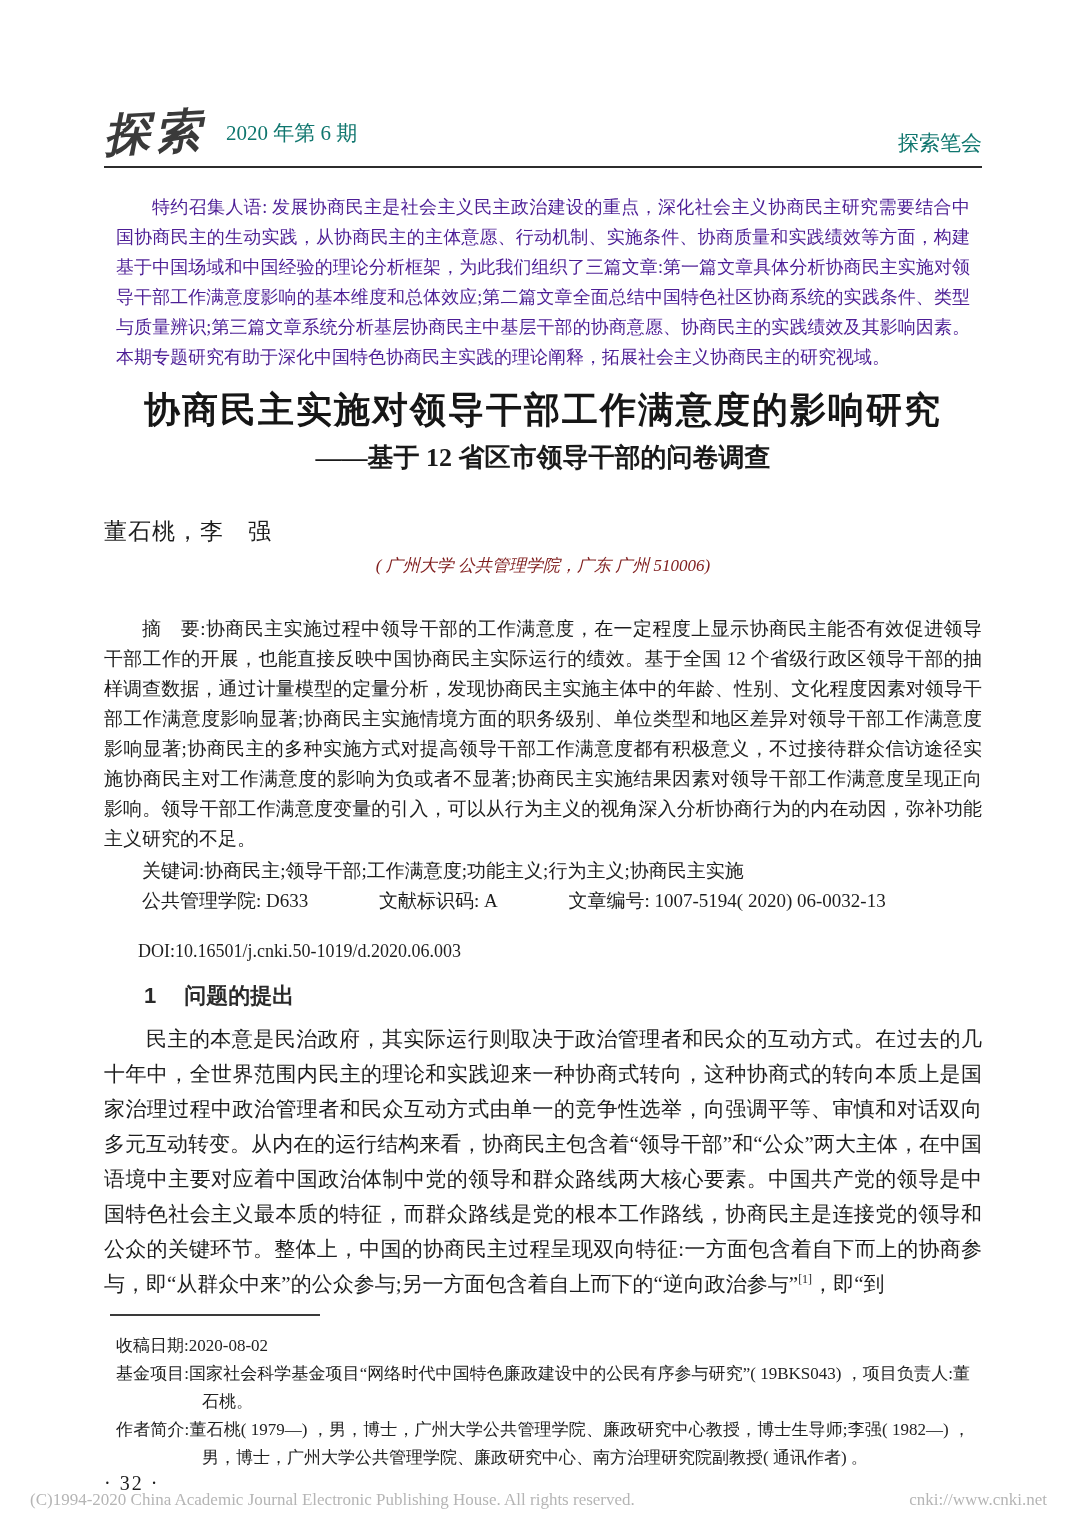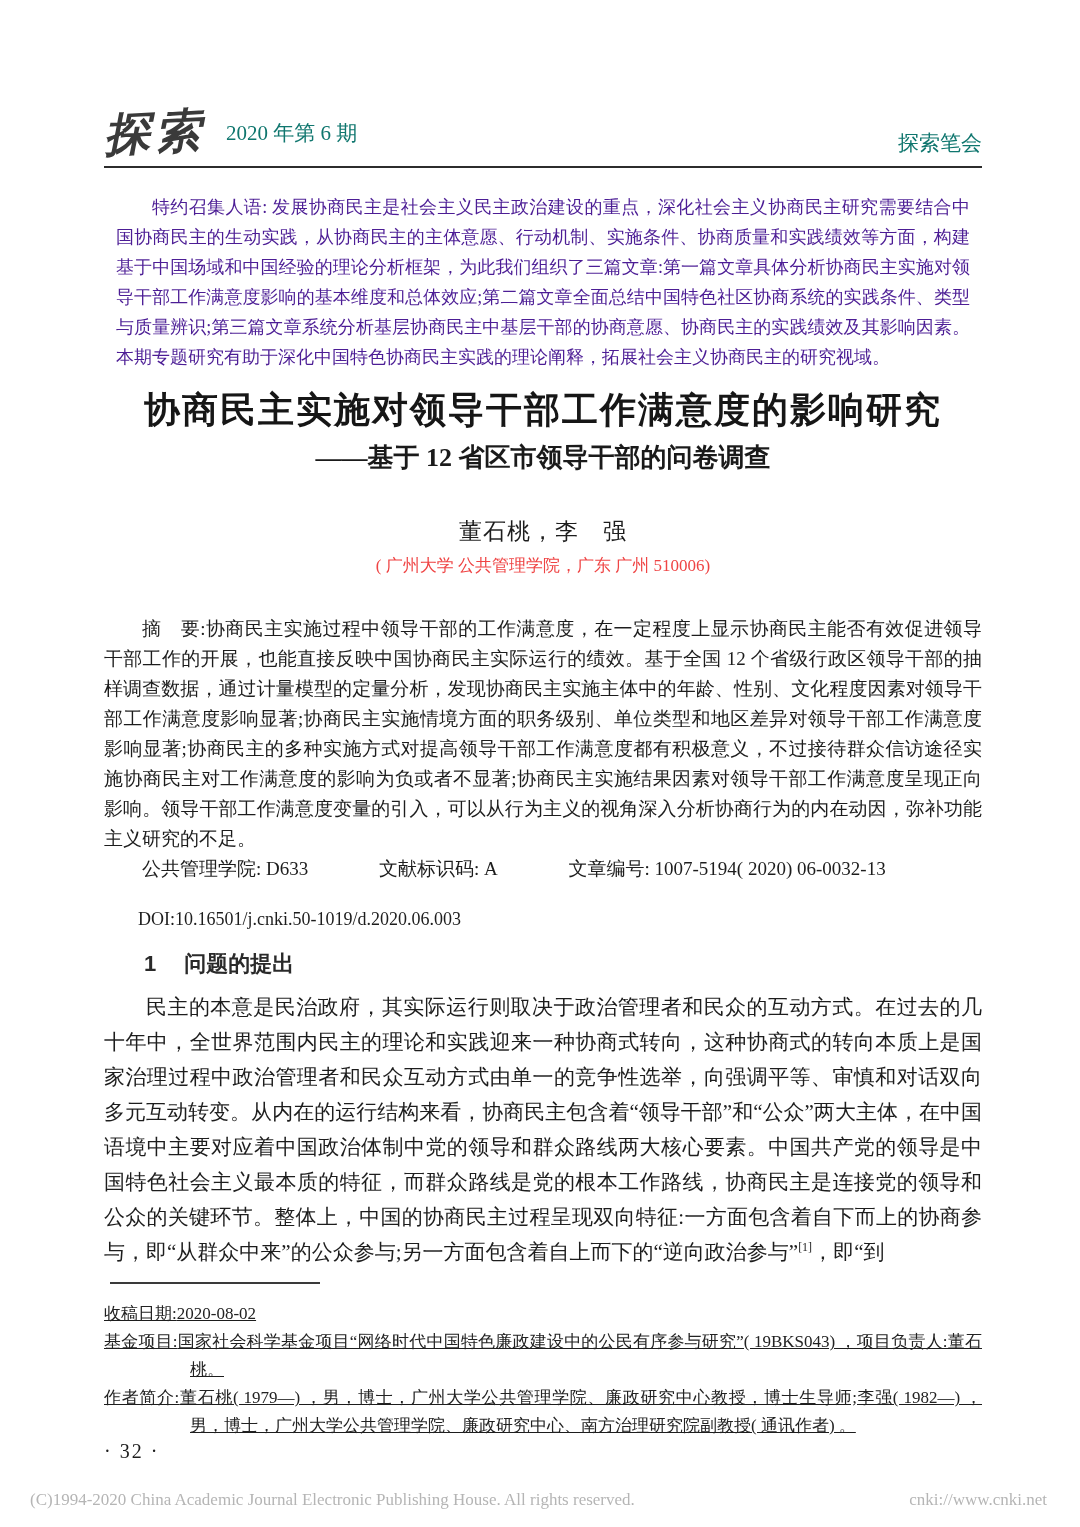--- a/index.html
+++ b/index.html
@@ -31,42 +31,42 @@
     text-align:justify; text-indent:2em; color:#4c1d95;
   }
   .title {
     margin:16px 0 0; text-align:center;
     font-size:36px; font-weight:700; line-height:44px; letter-spacing:2px; color:#161616;
   }
   .subtitle {
     margin:8px 0 0; text-align:center;
     font-size:26px; font-weight:700; line-height:36px; color:#1a1a1a;
   }
-  .authors { margin:40px 0 0; text-align:center; font-size:23px; line-height:32px; letter-spacing:1px; }
-  .affiliation { margin:6px 0 0; text-align:center; font-size:17px; line-height:24px; color:#ef4444; }
+  .authors { margin:40px 0 0; text-align:left; font-size:23px; line-height:32px; letter-spacing:1px; }
+  .affiliation { margin:6px 0 0; text-align:center; font-size:17px; line-height:24px; color:#7f1d1d;font-style:italic; }
 
   .abstract { margin:36px 0 0; font-size:19px; line-height:30px; text-align:justify; text-indent:2em; }
   .keywords { margin:2px 0 0; font-size:19px; line-height:30px; text-indent:2em; }
   .meta-line { margin:0; font-size:19px; line-height:30px; padding-left:38px; }
   .meta-line .meta-item { margin-right:66px; }
   .meta-line .meta-item:last-child { margin-right:0; }
   .doi { margin:20px 0 0; font-size:18px; line-height:30px; padding-left:34px; }
 
   .section-heading {
     margin:14px 0 0; padding-left:40px;
     font-family:"Liberation Sans","DejaVu Sans",sans-serif;
     font-size:22px; line-height:32px; color:#2a2a2a;
   }
   .section-heading .num { margin-right:28px; }
 
   .body-par { margin:10px 0 0; font-size:21px; line-height:35px; text-align:justify; text-indent:2em; }
   .ref-sup { font-size:12px; vertical-align:super; line-height:0; }
 
   .fn-rule { width:210px; border:0; border-top:2px solid #3a3a3a; margin:12px 0 0 6px; }
-  .footnotes { margin:16px 0 0;text-decoration:underline; }
+  .footnotes { margin:16px 12px 0; }
   .fn {
     margin:0; font-size:17px; line-height:28px;
     padding-left:86px; text-indent:-86px; text-align:justify; color:#222;
   }
   .page-no { margin:0 0 0; font-size:20px; letter-spacing:2px; }
 
   .footer {
     position:absolute; left:0; right:7px; bottom:16px;
     display:flex; justify-content:space-between;
     padding:0 26px 0 30px;
@@ -89,20 +89,21 @@
   <p class="preamble">特约召集人语: 发展协商民主是社会主义民主政治建设的重点，深化社会主义协商民主研究需要结合中国协商民主的生动实践，从协商民主的主体意愿、行动机制、实施条件、协商质量和实践绩效等方面，构建基于中国场域和中国经验的理论分析框架，为此我们组织了三篇文章:第一篇文章具体分析协商民主实施对领导干部工作满意度影响的基本维度和总体效应;第二篇文章全面总结中国特色社区协商系统的实践条件、类型与质量辨识;第三篇文章系统分析基层协商民主中基层干部的协商意愿、协商民主的实践绩效及其影响因素。本期专题研究有助于深化中国特色协商民主实践的理论阐释，拓展社会主义协商民主的研究视域。</p>
 
   <h1 class="title">协商民主实施对领导干部工作满意度的影响研究</h1>
   <h2 class="subtitle">——基于 12 省区市领导干部的问卷调查</h2>
 
   <p class="authors">董石桃，李　强</p>
   <p class="affiliation">( 广州大学 公共管理学院，广东 广州 510006)</p>
 
   <p class="abstract"><span>摘　要:</span><span>协商民主实施过程中领导干部的工作满意度，在一定程度上显示协商民主能否有效促进领导干部工作的开展，也能直接反映中国协商民主实际运行的绩效。基于全国 12 个省级行政区领导干部的抽样调查数据，通过计量模型的定量分析，发现协商民主实施主体中的年龄、性别、文化程度因素对领导干部工作满意度影响显著;协商民主实施情境方面的职务级别、单位类型和地区差异对领导干部工作满意度影响显著;协商民主的多种实施方式对提高领导干部工作满意度都有积极意义，不过接待群众信访途径实施协商民主对工作满意度的影响为负或者不显著;协商民主实施结果因素对领导干部工作满意度呈现正向影响。领导干部工作满意度变量的引入，可以从行为主义的视角深入分析协商行为的内在动因，弥补功能主义研究的不足。</span></p>
 
+  <p class="keywords"><span>关键词:</span><span>协商民主;领导干部;工作满意度;功能主义;行为主义;协商民主实施</span></p>
 
   <p class="meta-line">
     <span class="meta-item">公共管理学院: D633</span>
     <span class="meta-item">文献标识码: A</span>
     <span class="meta-item">文章编号: 1007-5194( 2020) 06-0032-13</span>
   </p>
 
   <p class="doi">DOI:10.16501/j.cnki.50-1019/d.2020.06.003</p>
 
   <h3 class="section-heading"><span class="num">1</span><span>问题的提出</span></h3>

